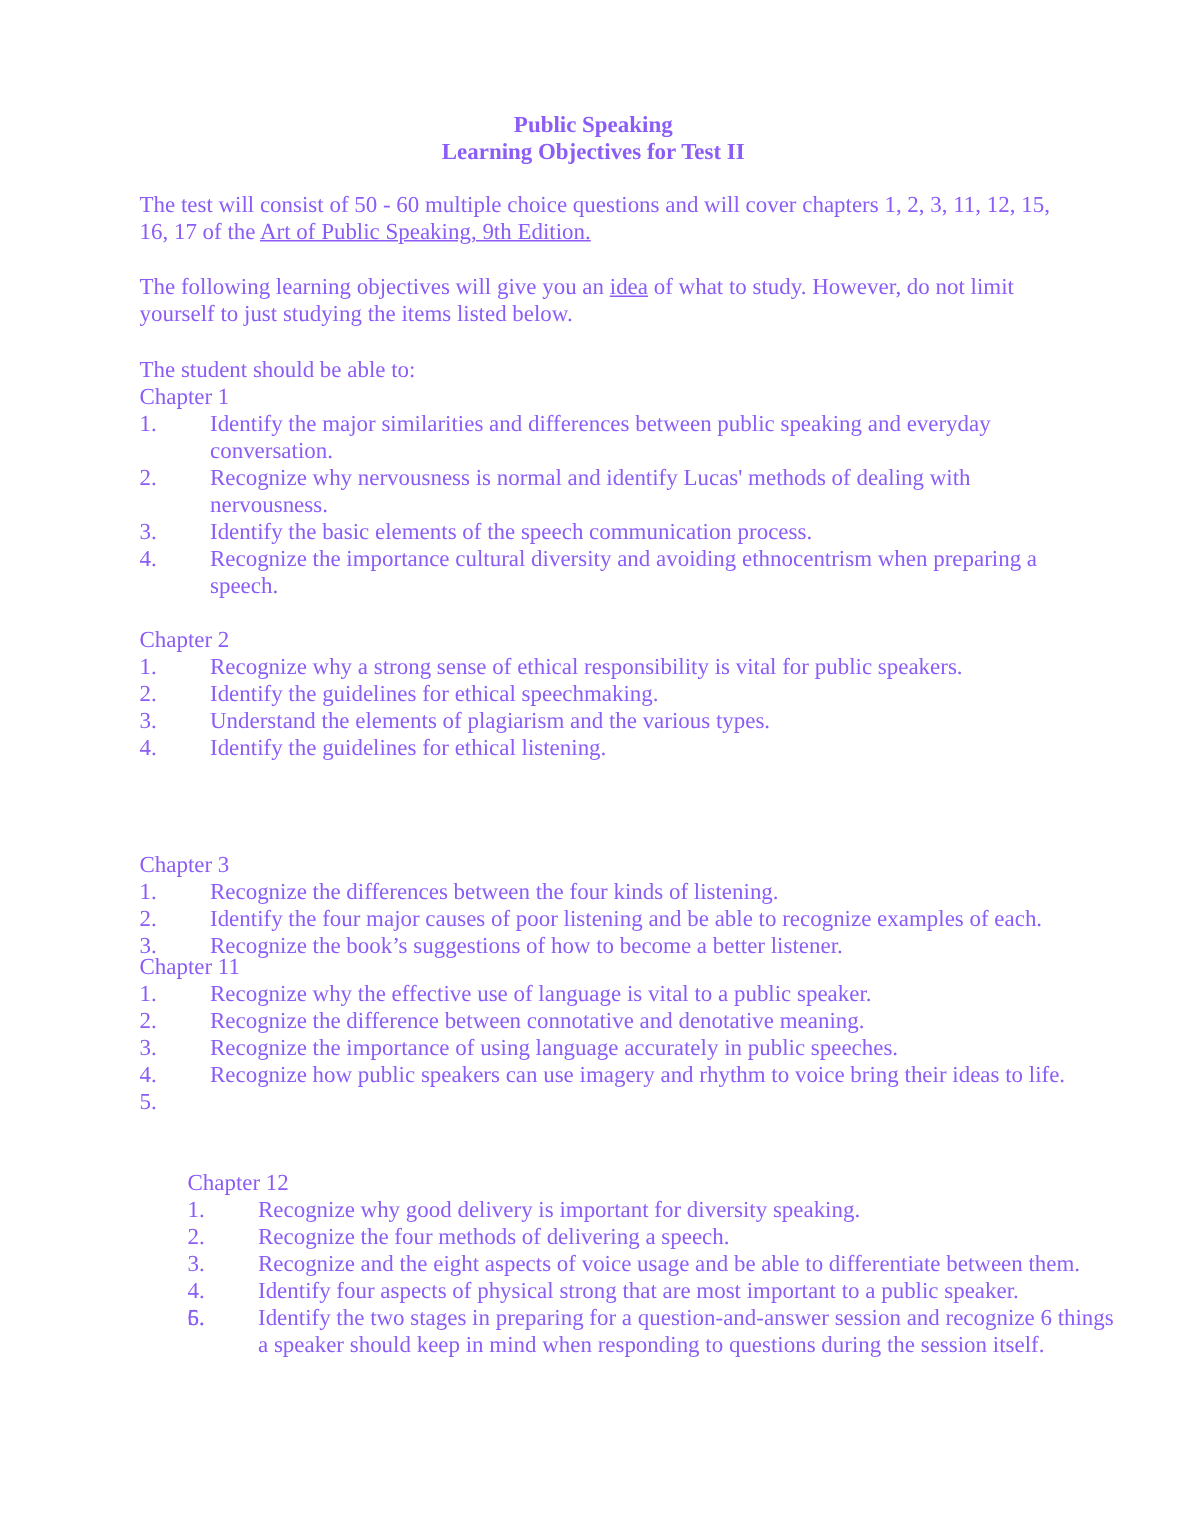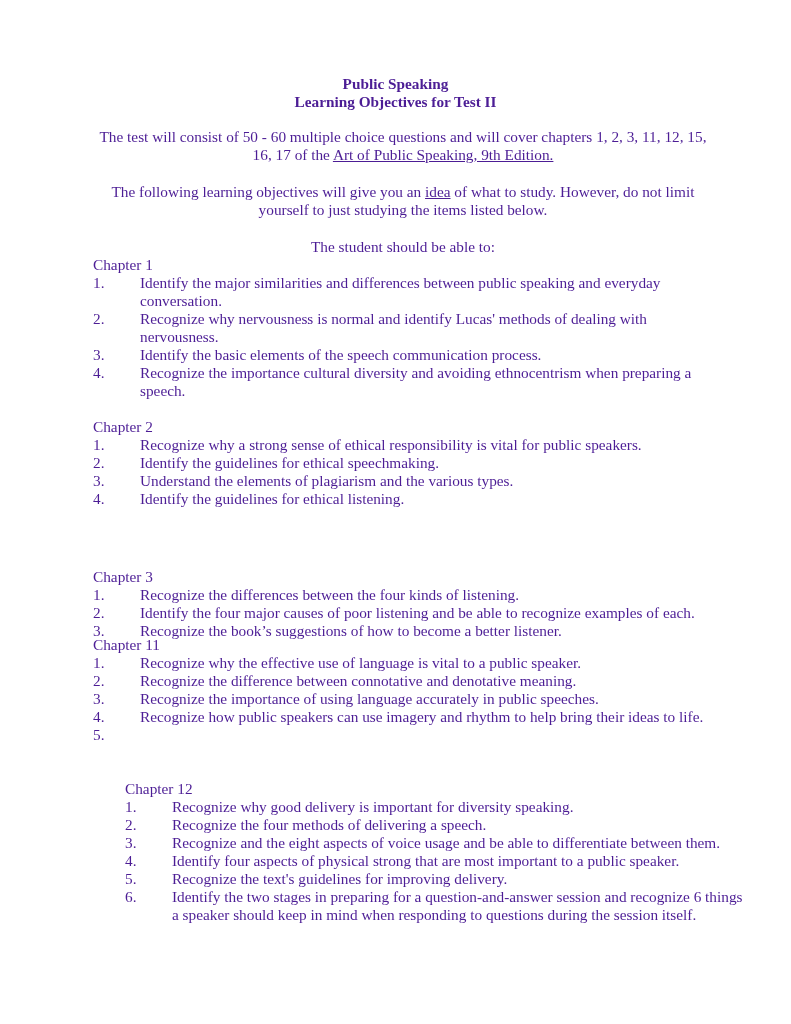--- a/index.html
+++ b/index.html
@@ -1,25 +1,25 @@
 <!DOCTYPE html>
 <html><head>
   <meta charset="utf-8">
   <style>
     html, body { margin: 0; padding: 0; background: #ffffff; }
     body { width: 791px; height: 1024px; position: relative; overflow: hidden; }
     .page {
       position: absolute; left: 0; top: 0; width: 791px; height: 1024px;
-      background: #ffffff; color: #4c1d95;
+      background: #ffffff; color: #8b5cf6;
       font-family: "Liberation Serif", "DejaVu Serif", serif;
       font-size: 15.3px; line-height: 18px;
     }
     .title-block { position: absolute; left: 0; top: 75px; width: 791px; text-align: center; font-weight: bold; }
     .title-block div { height: 18px; }
-    .para { position: absolute; left: 93px; width: 620px; text-align: center; }
+    .para { position: absolute; left: 93px; width: 620px; }
     .u { text-decoration: underline; }
     .chapter { position: absolute; left: 93px; width: 620px; }
     .chapter-heading { font-weight: normal; height: 18px; }
     .obj { position: relative; padding-left: 47px; }
     .obj .num { position: absolute; left: 0; top: 0; }
   </style>
 </head>
 <body>
 
 <div class="page">
@@ -60,27 +60,27 @@
     <div class="obj"><span class="num">1.</span><span>Recognize the differences between the four kinds of listening.</span></div>
     <div class="obj"><span class="num">2.</span><span>Identify the four major causes of poor listening and be able to recognize examples of each.</span></div>
     <div class="obj"><span class="num">3.</span><span>Recognize the book’s suggestions of how to become a better listener.</span></div>
   </div>
 
   <div class="chapter" style="top:636px;">
     <div class="chapter-heading">Chapter 11</div>
     <div class="obj"><span class="num">1.</span><span>Recognize why the effective use of language is vital to a public speaker.</span></div>
     <div class="obj"><span class="num">2.</span><span>Recognize the difference between connotative and denotative meaning.</span></div>
     <div class="obj"><span class="num">3.</span><span>Recognize the importance of using language accurately in public speeches.</span></div>
-    <div class="obj"><span class="num">4.</span><span>Recognize how public speakers can use imagery and rhythm to help bring their ideas to life.</span></div>
+    <div class="obj"><span class="num">4.</span><span>Recognize how public speakers can use imagery and rhythm to voice bring their ideas to life.</span></div>
     <div class="obj"><span class="num">5.</span></div>
   </div>
 
   <div class="chapter" style="top:780px;margin-left:32px;">
     <div class="chapter-heading">Chapter 12</div>
     <div class="obj"><span class="num">1.</span><span>Recognize why good delivery is important for diversity speaking.</span></div>
     <div class="obj"><span class="num">2.</span><span>Recognize the four methods of delivering a speech.</span></div>
     <div class="obj"><span class="num">3.</span><span>Recognize and the eight aspects of voice usage and be able to differentiate between them.</span></div>
     <div class="obj"><span class="num">4.</span><span>Identify four aspects of physical strong that are most important to a public speaker.</span></div>
-    <div class="obj"><span class="num">5.</span><span>Recognize the text's guidelines for improving delivery.</span></div>
+    <div class="obj"><span class="num">5.</span></div>
     <div class="obj"><span class="num">6.</span><span>Identify the two stages in preparing for a question-and-answer session and recognize 6 things a speaker should keep in mind when responding to questions during the session itself.</span></div>
   </div>
 
 </div>
 
 </body></html>

